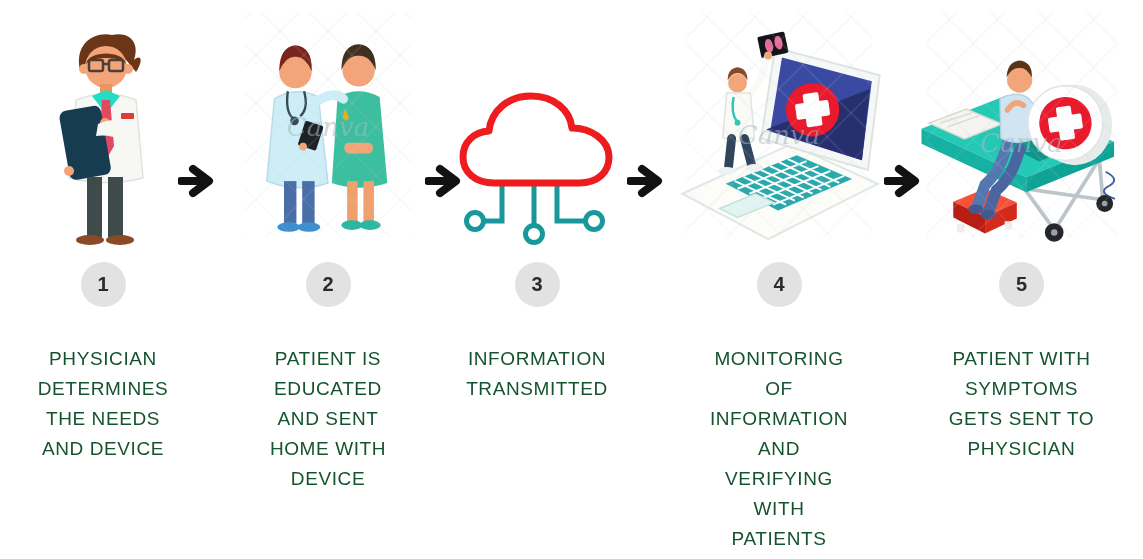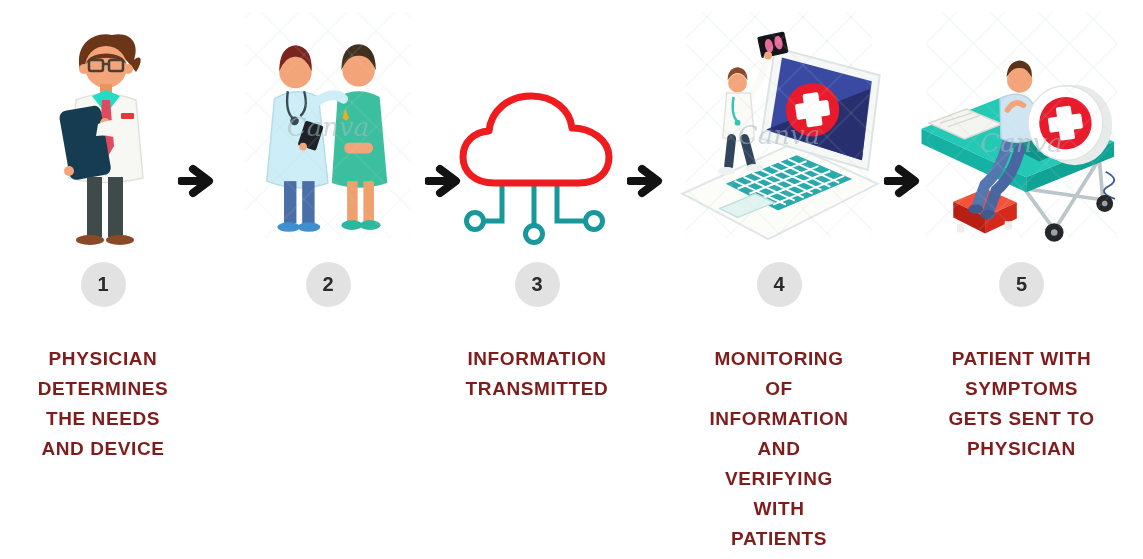--- a/index.html
+++ b/index.html
@@ -22,22 +22,22 @@
     position:absolute;left:50%;transform:translateX(-50%);
     font-family:"DejaVu Serif",serif;font-style:italic;font-size:26px;
     color:rgba(165,185,192,0.55);pointer-events:none;white-space:nowrap;z-index:3;
   }
   .num-circle{
     width:45px;height:45px;border-radius:50%;background:#e2e2e2;
     display:flex;align-items:center;justify-content:center;
     margin-top:12px;font-weight:800;font-size:20px;color:#2b2b2b;
   }
   .label{
-    margin-top:37px;text-align:center;font-weight:700;font-size:19px;
-    line-height:30px;letter-spacing:0.6px;color:#7f1d1d;white-space:pre-line;
+    margin-top:37px;text-align:center;font-weight:400;font-size:19px;
+    line-height:30px;letter-spacing:0.6px;color:#14532d;white-space:pre-line;
   }
   .arrow{position:absolute;top:163px;width:40px;height:36px;}
   svg{display:block;}
 </style>
 </head>
 <body>
 
 <div class="canvas">
 
   <div class="step" style="left:8px;width:190px;">
@@ -132,20 +132,25 @@
 
         <rect x="40" y="158" width="13" height="44" fill="#4a6ea8"></rect>
         <rect x="59" y="158" width="13" height="44" fill="#4a6ea8"></rect>
         <ellipse cx="45" cy="206" rx="12" ry="5" fill="#3e8fd0"></ellipse>
         <ellipse cx="66" cy="206" rx="12" ry="5" fill="#3e8fd0"></ellipse>
       </svg>
     </div>
     <div class="num-circle">
       <span>2</span>
     </div>
+    <div class="label">PATIENT IS
+EDUCATED
+AND SENT
+HOME WITH
+DEVICE</div>
   </div>
 
   <div class="arrow" style="left:425px;">
     <svg width="40" height="36" viewBox="0 0 40 36">
         <path d="M3 18 H22 M15 6 L31 18 L15 30" fill="none" stroke="#121212" stroke-width="8" stroke-linecap="round" stroke-linejoin="round"></path>
       </svg>
   </div>
 
   <div class="step" style="left:432px;width:210px;">
     <div class="illus">

